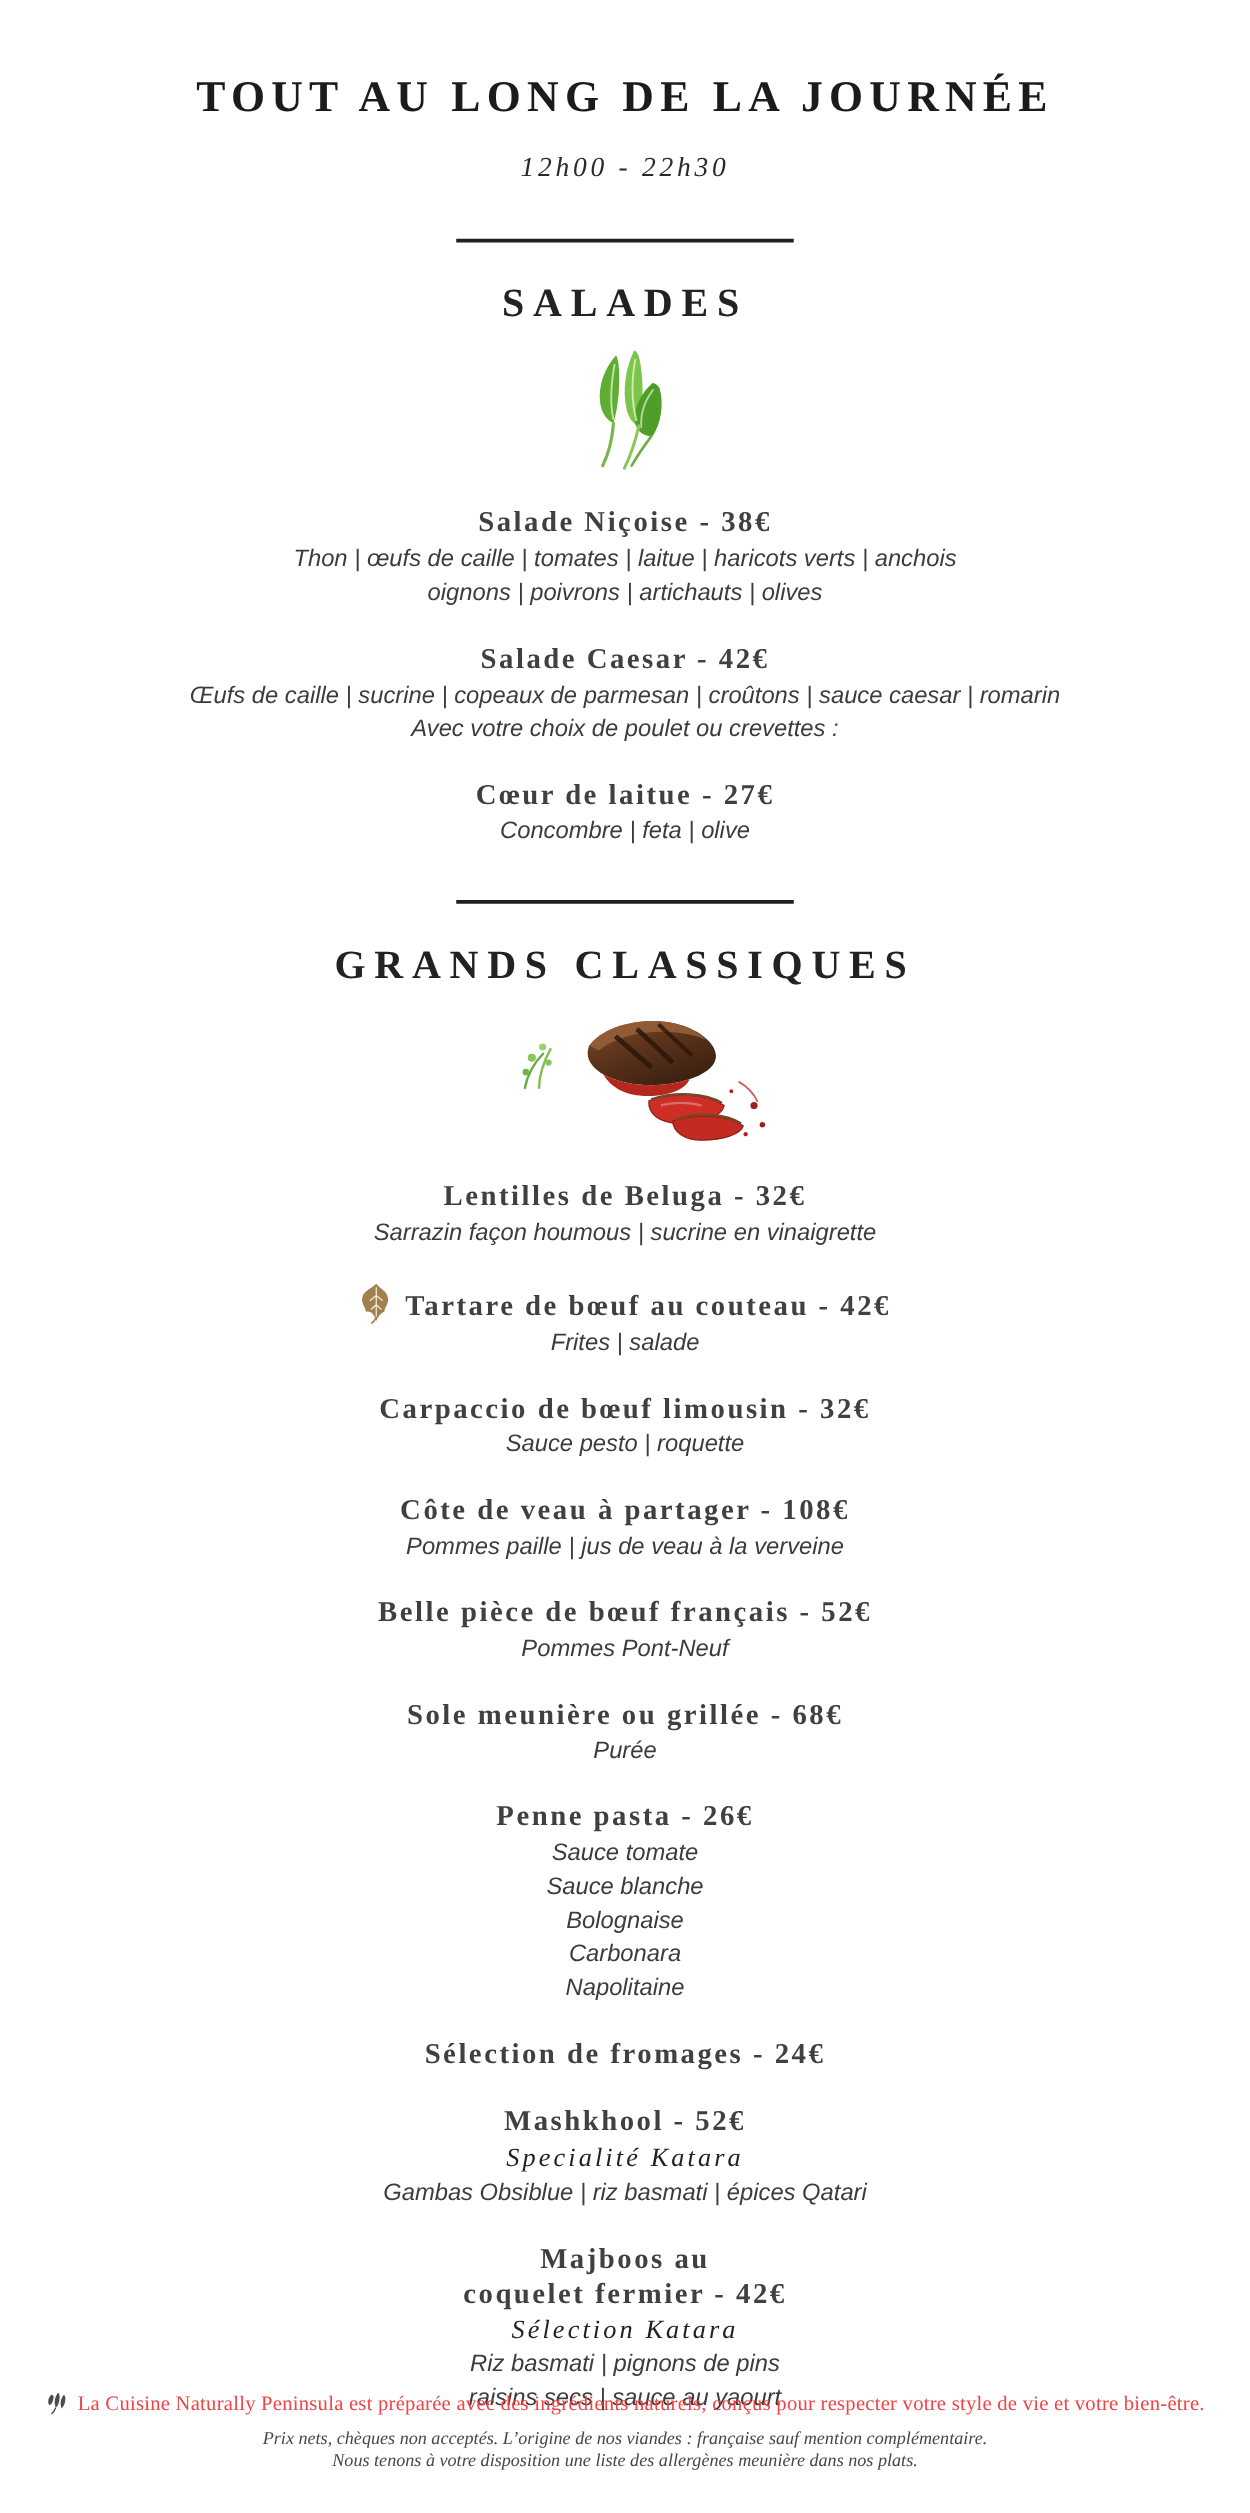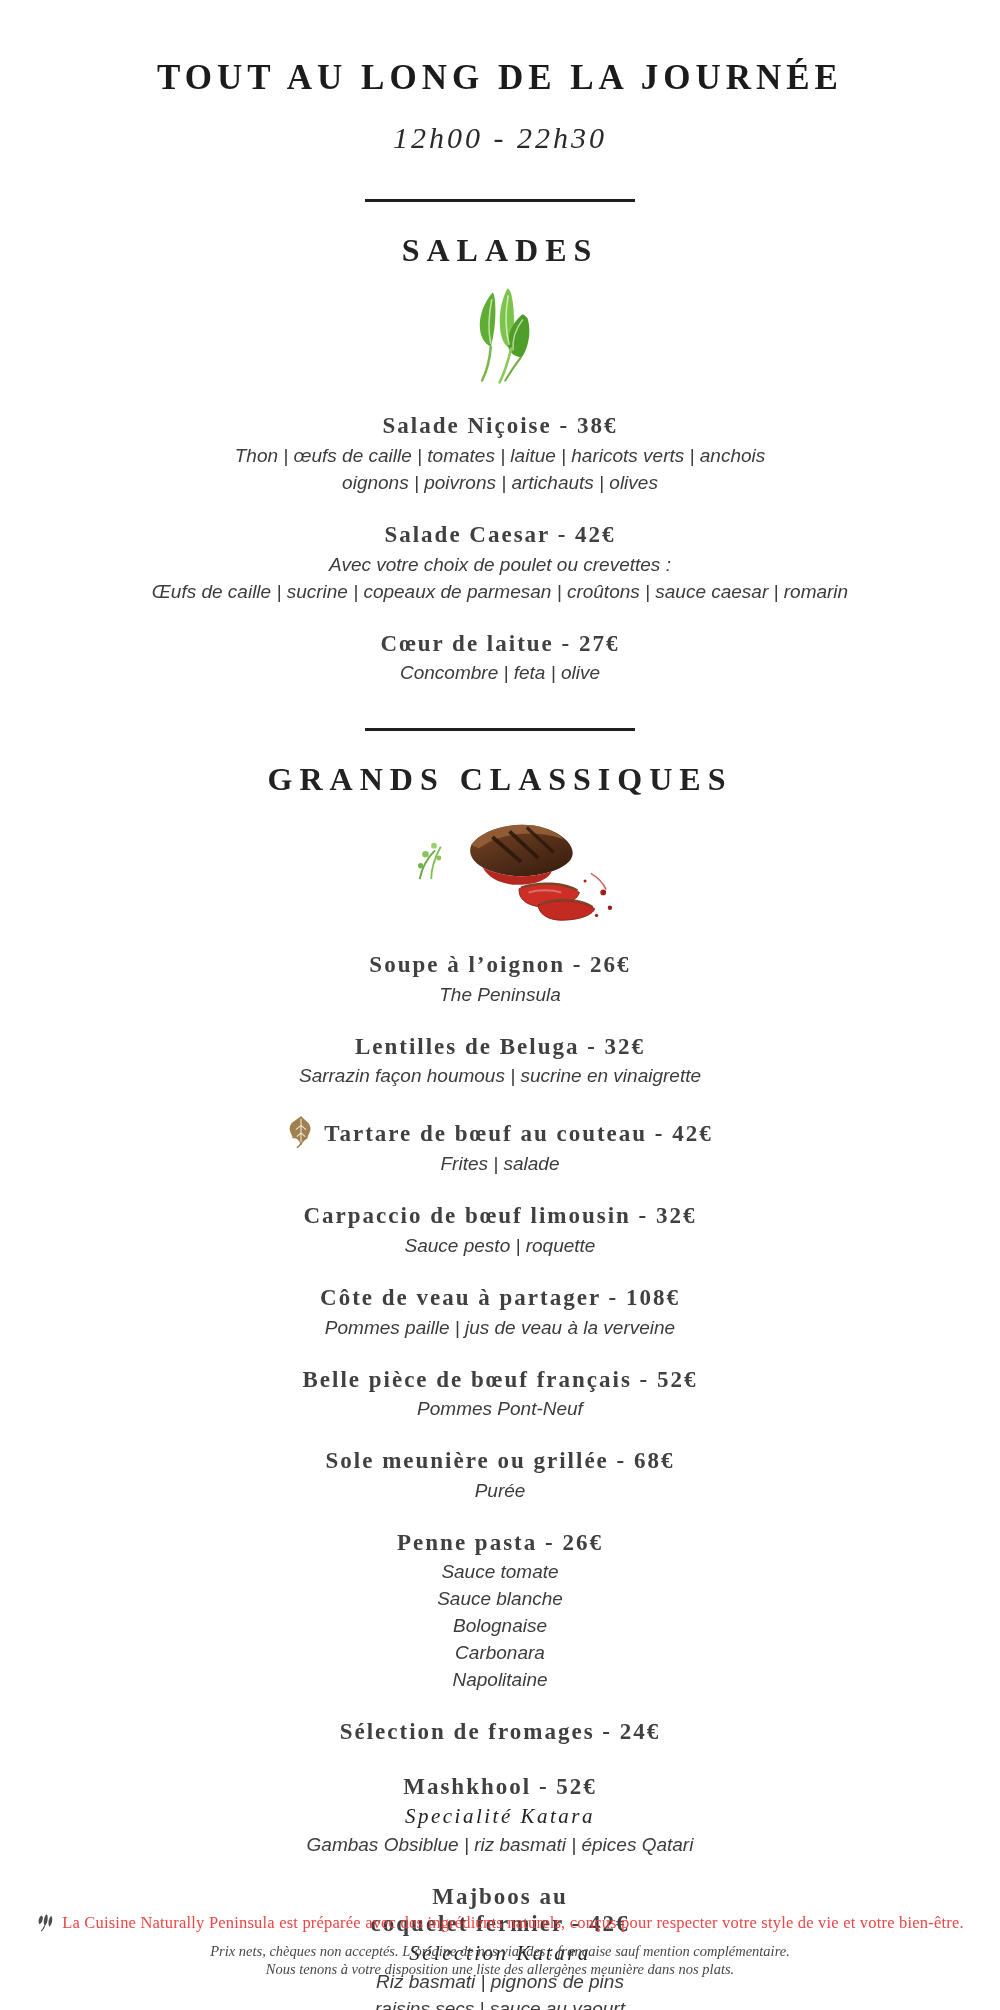--- a/index.html
+++ b/index.html
@@ -8,21 +8,21 @@
     background:#ffffff;color:#1b1b1b;
     font-family:"Liberation Serif",serif;
     -webkit-font-smoothing:antialiased;
   }
   .menu{width:1000px;text-align:center;}
   .page-title{
     padding-top:36px;font-size:35px;font-weight:bold;letter-spacing:5px;
     color:#1b1b1b;line-height:1.1;
   }
   .hours{
-    margin-top:12px;font-size:30px;font-style:italic;letter-spacing:3px;color:#2a2a2a;
+    margin-top:12px;font-size:22px;font-style:italic;letter-spacing:3px;color:#2a2a2a;
   }
   .divider{width:270px;height:3px;background:#1f1f1f;margin:44px auto 0;}
   .section-title{
     margin:30px 0 0;font-size:32px;font-weight:bold;letter-spacing:7px;color:#222;
   }
   .section-icon{margin-top:18px;line-height:0;}
   .items{margin-top:14px;}
   .item{margin-top:27px;}
   .item-title{
     margin:0;font-size:23px;font-weight:bold;letter-spacing:2px;color:#404040;line-height:1.2;
@@ -66,22 +66,22 @@
             <path d="M69 72 C63 80 57 89 53 96" stroke="#6fae3f" stroke-width="2.1" stroke-linecap="round" fill="none"></path>
           </svg></div>
         <div class="items">
           <div class="item">
             <h3 class="item-title">Salade Niçoise - 38€</h3>
             <div class="desc">Thon | œufs de caille | tomates | laitue | haricots verts | anchois</div>
             <div class="desc">oignons | poivrons | artichauts | olives</div>
           </div>
           <div class="item">
             <h3 class="item-title">Salade Caesar - 42€</h3>
+            <div class="desc">Œufs de caille | sucrine | copeaux de parmesan | croûtons | sauce caesar | romarin</div>
             <div class="desc">Avec votre choix de poulet ou crevettes :</div>
-            <div class="desc">Œufs de caille | sucrine | copeaux de parmesan | croûtons | sauce caesar | romarin</div>
           </div>
           <div class="item">
             <h3 class="item-title">Cœur de laitue - 27€</h3>
             <div class="desc">Concombre | feta | olive</div>
           </div>
         </div>
       </section>
       <section class="menu-section">
         <div class="divider"></div>
         <h2 class="section-title">GRANDS CLASSIQUES</h2>
@@ -110,24 +110,20 @@
             <path d="M170 93 C190 86 216 88 229 97 C227 104 212 109 194 109 C180 109 170 102 170 93 Z" fill="#c32a21" stroke="#8e1f17" stroke-width="1"></path>
             <path d="M172 92 C191 85 215 87 227 95" stroke="#7a4526" stroke-width="2.2" fill="none"></path>
             <path d="M160 80 C170 77 184 77 194 80" stroke="#ffffff" stroke-width="2" opacity="0.3" fill="none"></path>
             <path d="M225 60 C232 64 238 70 241 77" stroke="#b02318" stroke-width="1.6" opacity="0.7" fill="none"></path>
             <circle cx="238" cy="80" r="3" fill="#9e1f17"></circle>
             <circle cx="245" cy="96" r="2.3" fill="#9e1f17"></circle>
             <circle cx="231" cy="104" r="1.8" fill="#b02318"></circle>
             <circle cx="219" cy="68" r="1.6" fill="#b02318"></circle>
           </svg></div>
         <div class="items">
-          <div class="item">
-            <h3 class="item-title">Soupe à l’oignon - 26€</h3>
-            <div class="desc">The Peninsula</div>
-          </div>
           <div class="item">
             <h3 class="item-title">Lentilles de Beluga - 32€</h3>
             <div class="desc">Sarrazin façon houmous | sucrine en vinaigrette</div>
           </div>
           <div class="item">
             <h3 class="item-title"><span class="leaf-icon"><svg width="28" height="34" viewBox="0 0 30 36">
                   <path d="M15 2 C11 6 4 8 3 14 C2 19 6 22 6 26 C10 25 12 27 14 31 C14.6 32.4 15 33.5 15 34 C16 31 19 27 22 26 C22 22 26 19 25 14 C24 8 18 6 15 2 Z" fill="#a0804f"></path>
                   <path d="M15 5 L15 30 M15 12 L9.5 16.5 M15 12 L20.5 16.5 M15 20 L10.5 24 M15 20 L19.5 24" stroke="#f4ead9" stroke-width="1.1" fill="none"></path>
                   <path d="M15 31 C14 33 12.6 35 10.5 36" stroke="#a0804f" stroke-width="1.5" fill="none"></path>
                 </svg></span>Tartare de bœuf au couteau - 42€</h3>

